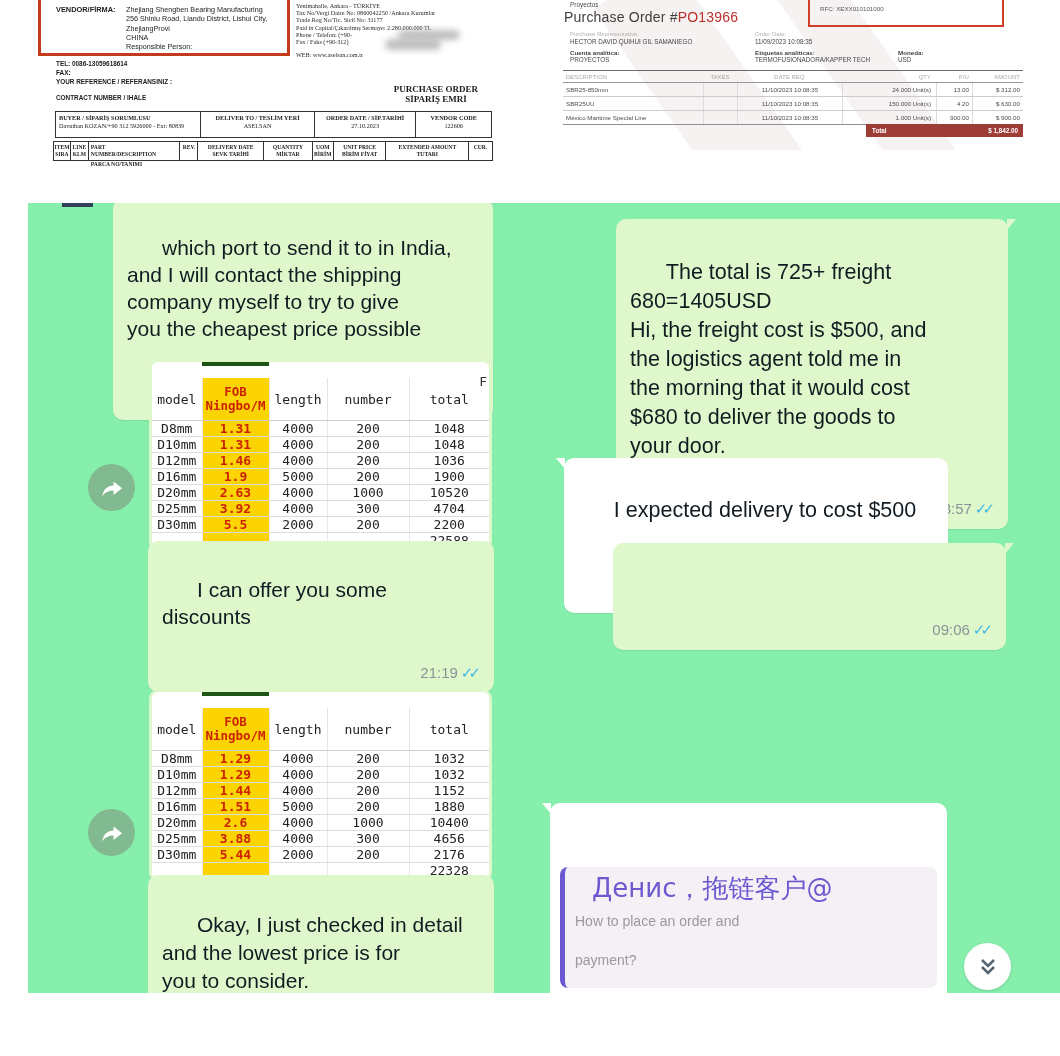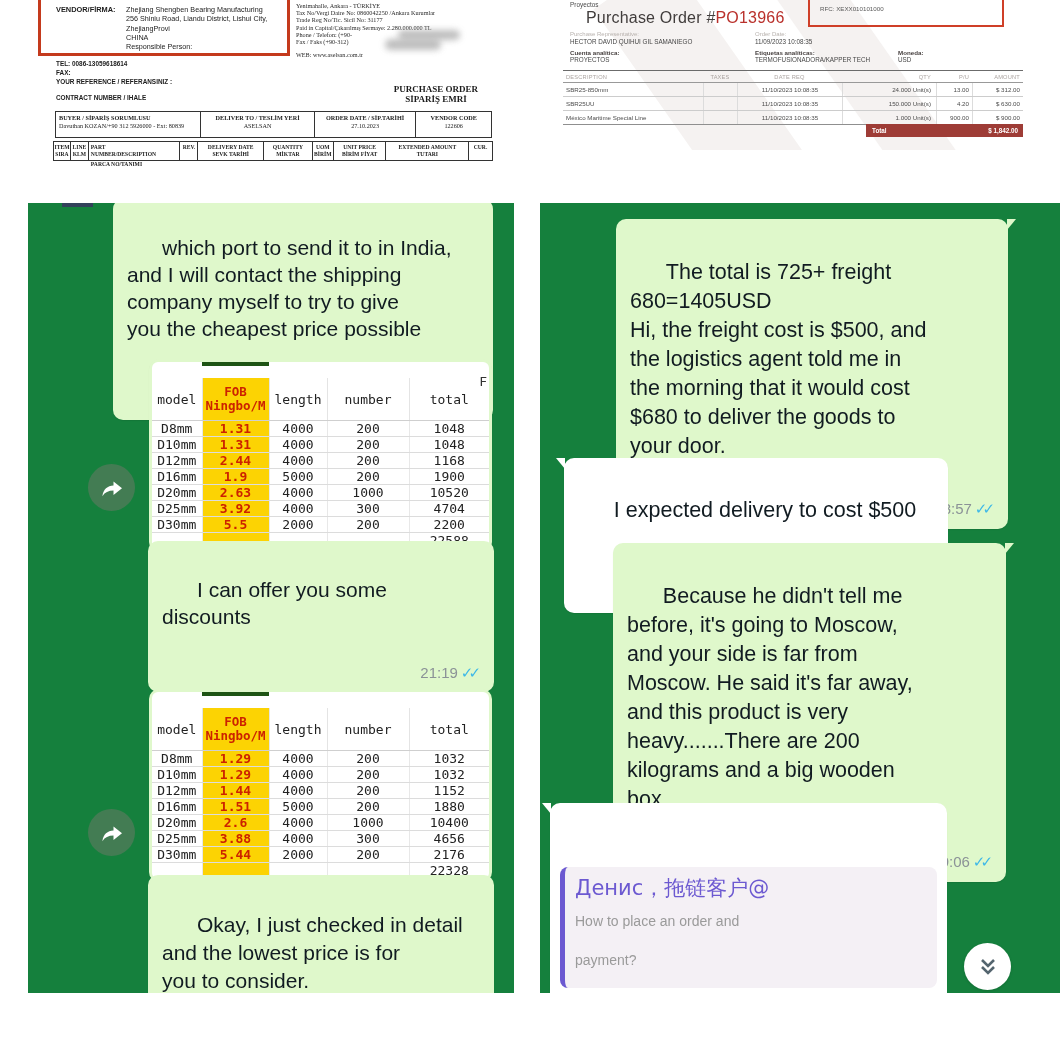--- a/index.html
+++ b/index.html
@@ -42,21 +42,21 @@
   .item-col:nth-child(8){width:53px;} .item-col:nth-child(9){width:83px;}
   .item-col:nth-child(10){width:24px;}
   .il3{position:absolute;left:2px;top:19px;white-space:nowrap;}
 
   
   .doc-right{position:absolute;left:540px;top:0;width:495px;height:150px;overflow:hidden;color:#474747;}
   .wm{position:absolute;background:#f5f2f1;transform:rotate(-35deg);}
   .wm1{left:120px;top:-40px;width:90px;height:260px;}
   .wm2{left:300px;top:-60px;width:60px;height:280px;}
   .rd-breadcrumb{position:absolute;left:30px;top:1px;font-size:6.4px;color:#4a4a4a;}
-  .rd-title{position:absolute;left:46px;top:9px;font-size:16px;color:#413d3c;letter-spacing:.2px;}
+  .rd-title{position:absolute;left:24px;top:9px;font-size:14px;color:#413d3c;letter-spacing:.2px;}
   .rd-title .po-num{color:#b9302b;}
   .rfc-box{position:absolute;left:268px;top:-14px;width:196px;height:41px;
            border:2.5px solid #cf3f28;box-sizing:border-box;}
   .rfc-text{position:absolute;left:10px;top:17px;font-size:6.2px;color:#5a5a5a;}
   .lab{position:absolute;font-size:6px;color:#b8b2ae;}
   .lab2{position:absolute;font-size:6.2px;color:#474140;font-weight:bold;}
   .val{position:absolute;font-size:6.3px;color:#474747;}
   .rd-table{position:absolute;left:23px;top:70px;width:460px;}
   .rd-head{display:flex;height:11px;border-top:1.5px solid #6b6b6b;border-bottom:1px solid #999;
            align-items:center;font-size:5.7px;color:#aba4a1;letter-spacing:.2px;}
@@ -67,22 +67,22 @@
   .rd-row span{border-left:1px solid #dcdcdc;}
   .rd-row span:first-child{border-left:none;}
   .cw0{width:140px;padding-left:3px;} .cw1{width:34px;justify-content:center;}
   .cw2{width:105px;justify-content:center;} .cw3{width:94px;justify-content:flex-end;padding-right:5px;}
   .cw4{width:36px;justify-content:flex-end;padding-right:3px;} .cw5{width:51px;justify-content:flex-end;padding-right:3px;}
   .rd-total{position:absolute;left:326px;top:124px;width:157px;height:13px;background:#9e3c36;
             color:#fff;font-size:6.3px;display:flex;align-items:center;justify-content:space-between;
             padding:0 5px 0 6px;box-sizing:border-box;font-weight:bold;}
 
   
-  .chat{position:absolute;top:203px;height:790px;background:#15803d;overflow:hidden;
-        color:#111b21;}
+  .chat{position:absolute;top:203px;height:790px;background:#86efac;overflow:hidden;
+        color:#111b21;padding-left:36px;}
   .chat-left{left:28px;width:486px;}
   .chat-right{left:540px;width:556px;text-decoration:underline;}
   .bubble{position:absolute;border-radius:10px;box-sizing:border-box;
           font-size:21px;line-height:27px;white-space:pre-wrap;
           box-shadow:0 1px 1px rgba(0,0,0,.08);}
   .out{background:#dff8cb;}
   .in{background:#ffffff;}
   .meta{position:absolute;right:12px;bottom:6px;white-space:nowrap;}
   .time{font-size:15px;color:#8b9297;}
   .ticks{font-size:15px;color:#3db8e8;letter-spacing:-5px;padding:0 6px 0 3px;}
@@ -114,21 +114,21 @@
                   border-right:1px solid #e4e4e4;text-align:center;}
   .price-table td{height:14px;border-bottom:1px solid #dcdcdc;border-right:1px solid #e8e8e8;
                   text-align:center;padding:0;}
   .price-table th:last-child,.price-table td:last-child{border-right:none;}
   .price-table .fob{background:#fcd303;color:#cc2200;font-weight:bold;}
   .price-table th.fob{font-size:12.5px;line-height:14px;}
 
   
   .quote{background:#f4f0f5;border-left:5px solid #6c59d1;border-radius:8px;
          padding:8px 10px;margin:0;white-space:normal;}
-  .quote-title{color:#6c59d1;font-size:21px;line-height:27px;font-family:"DejaVu Sans",sans-serif;}
+  .quote-title{color:#6c59d1;font-size:26px;line-height:27px;font-family:"DejaVu Sans",sans-serif;margin-left:17px;}
   .quote-text{color:#9a9a9a;font-size:14px;line-height:39px;white-space:pre-wrap;}
 </style>
 </head>
 <body>
 
 <div class="page">
 
   <section class="doc-left">
     <div class="vendor-box">
       <span class="vendor-label">VENDOR/FİRMA:</span>
@@ -340,24 +340,24 @@
             </tr>
               <tr>
               <td>D10mm</td>
               <td class="fob">1.31</td>
               <td>4000</td>
               <td>200</td>
               <td>1048</td>
             </tr>
               <tr>
               <td>D12mm</td>
-              <td class="fob">2.44</td>
-              <td>4000</td>
-              <td>200</td>
-              <td>1168</td>
+              <td class="fob">1.46</td>
+              <td>4000</td>
+              <td>200</td>
+              <td>1036</td>
             </tr>
               <tr>
               <td>D16mm</td>
               <td class="fob">1.9</td>
               <td>5000</td>
               <td>200</td>
               <td>1900</td>
             </tr>
               <tr>
               <td>D20mm</td>
@@ -507,28 +507,20 @@
 your door.</span>
       <span class="meta"><span class="time">08:57</span><span class="ticks">✓✓</span></span>
     </div>
 
     <div class="bubble in tail-in" style="left:24px;top:255px;width:384px;padding:9px 14px 30px 14px;font-size:21.5px;line-height:29px;">
       <span>I expected delivery to cost $500</span>
       <span class="meta"><span class="time">09:02</span></span>
     </div>
 
     <div class="bubble out tail-out" style="left:73px;top:340px;width:393px;padding:10px 14px;font-size:21.5px;line-height:29px;">
-      <span>Because he didn't tell me
-before, it's going to Moscow,
-and your side is far from
-Moscow. He said it's far away,
-and this product is very
-heavy.......There are 200
-kilograms and a big wooden
-box.</span>
       <span class="meta"><span class="time">09:06</span><span class="ticks">✓✓</span></span>
     </div>
 
     <div class="bubble in tail-in" style="left:10px;top:600px;width:397px;padding:10px 10px 34px 10px;">
       <div class="quote">
         <div class="quote-title">Денис，拖链客户@</div>
         <div class="quote-text">How to place an order and
 payment?</div>
       </div>
       

